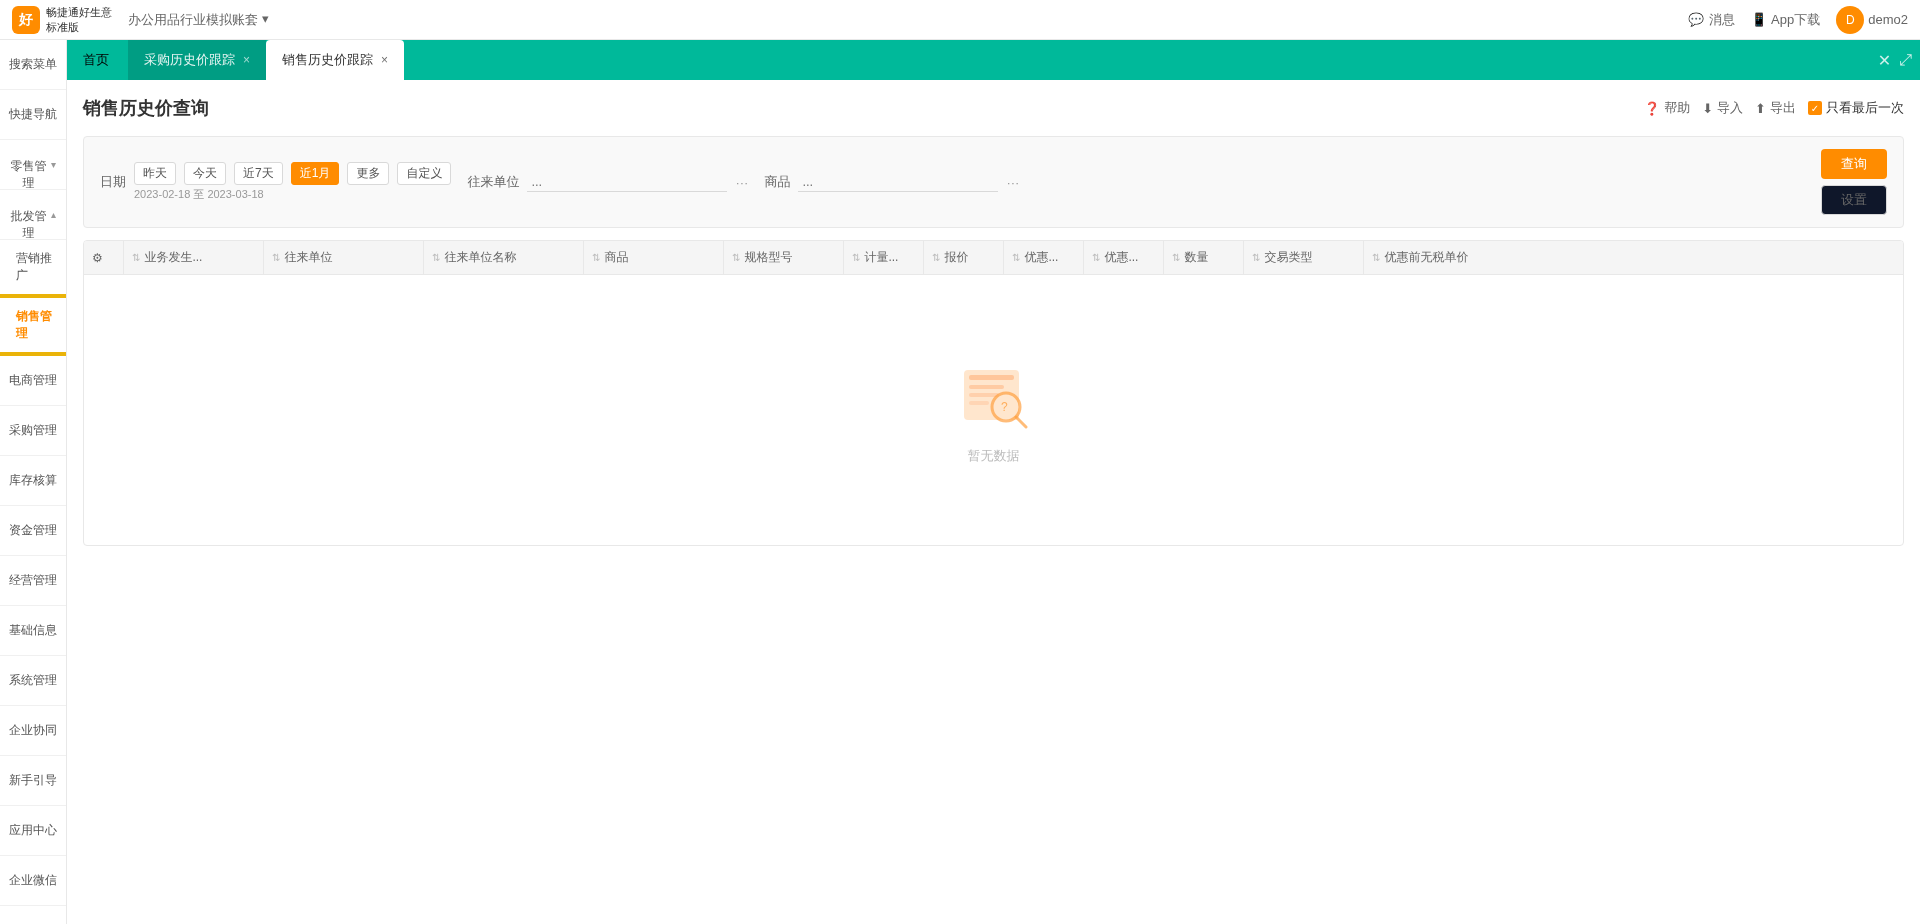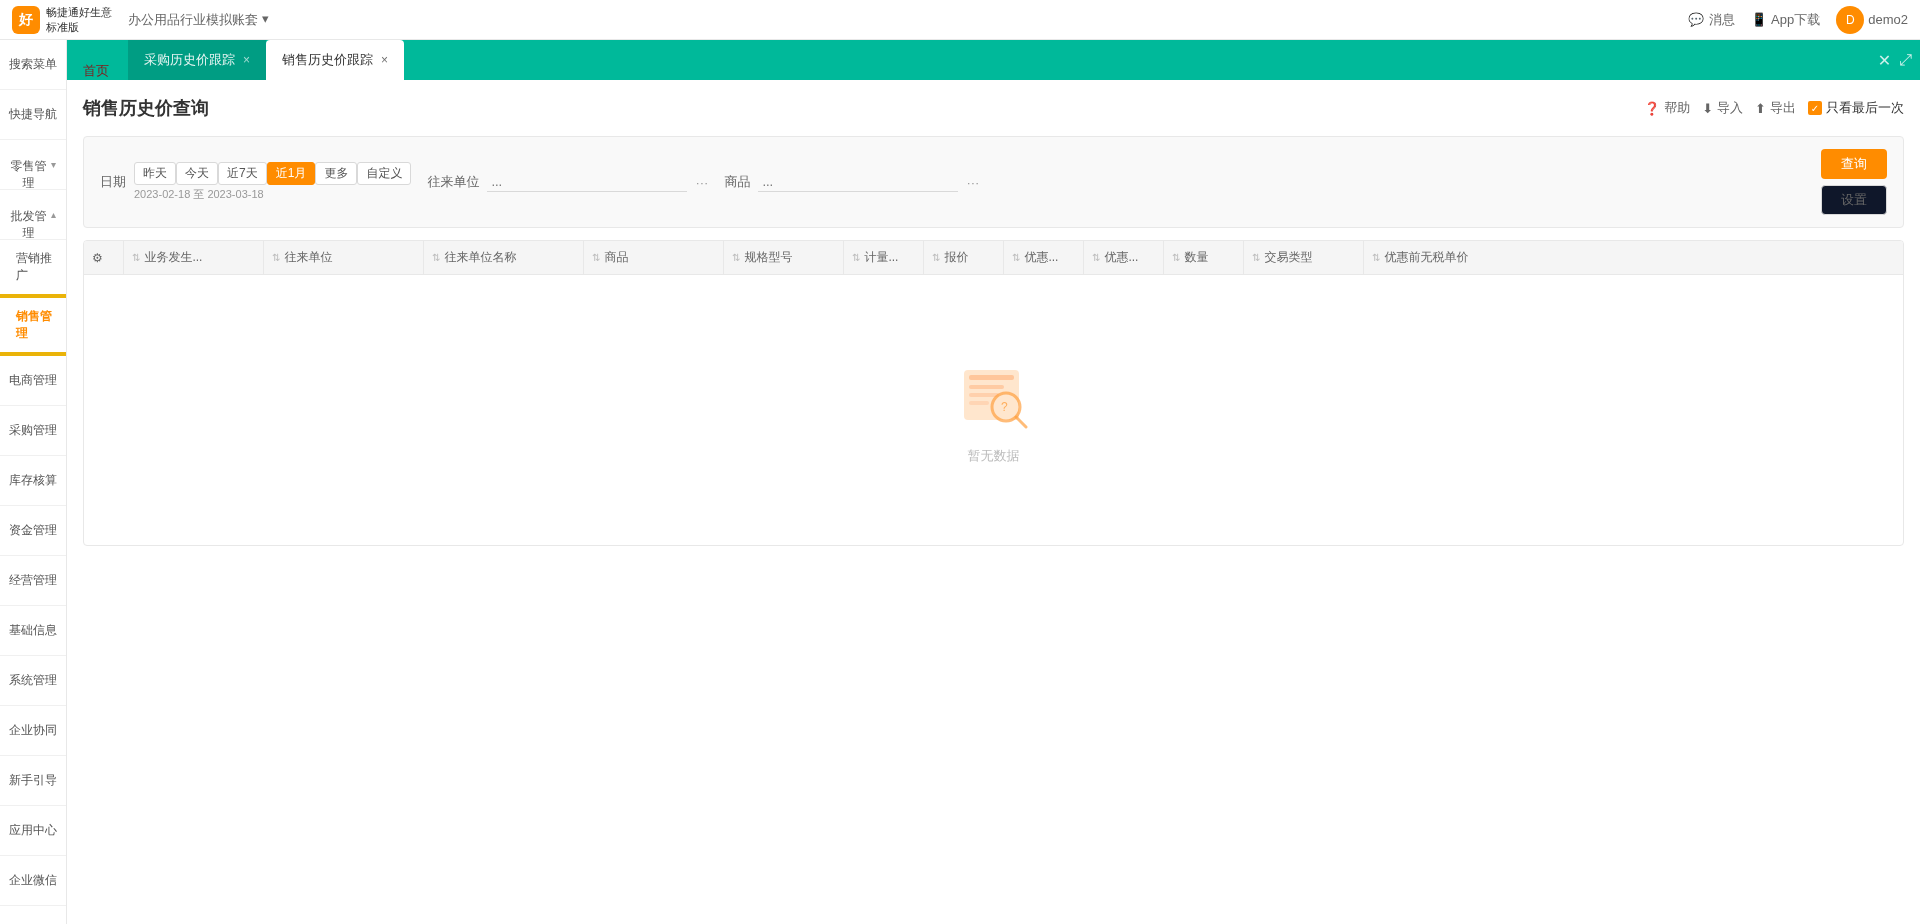--- a/index.html
+++ b/index.html
@@ -151,23 +151,22 @@
       align-items: center;
       padding: 0 16px;
       font-size: 13px;
       cursor: pointer;
       color: rgba(255,255,255,0.8);
       gap: 8px;
       white-space: nowrap;
     }
     .tab-item.home {
       background: transparent;
-      color: #7f1d1d;
+      color: #000000;
       font-weight: 500;
-      align-items: flex-end;
     }
     .tab-item.active {
       background: #fff;
       color: #333;
       border-radius: 4px 4px 0 0;
     }
     .tab-item.inactive {
       background: rgba(0,0,0,0.15);
       color: rgba(255,255,255,0.9);
       margin-left: 3px;
@@ -257,21 +256,21 @@
       gap: 8px;
     }
     .filter-label {
       color: #666;
       font-size: 13px;
       white-space: nowrap;
     }
     .date-btns {
       display: flex;
       align-items: center;
-      gap: 0;
+      gap: 8px;
     }
     .date-btn {
       padding: 2px 8px;
       border: 1px solid #d9d9d9;
       border-radius: 3px;
       font-size: 12px;
       cursor: pointer;
       background: #fff;
       color: #555;
     }

